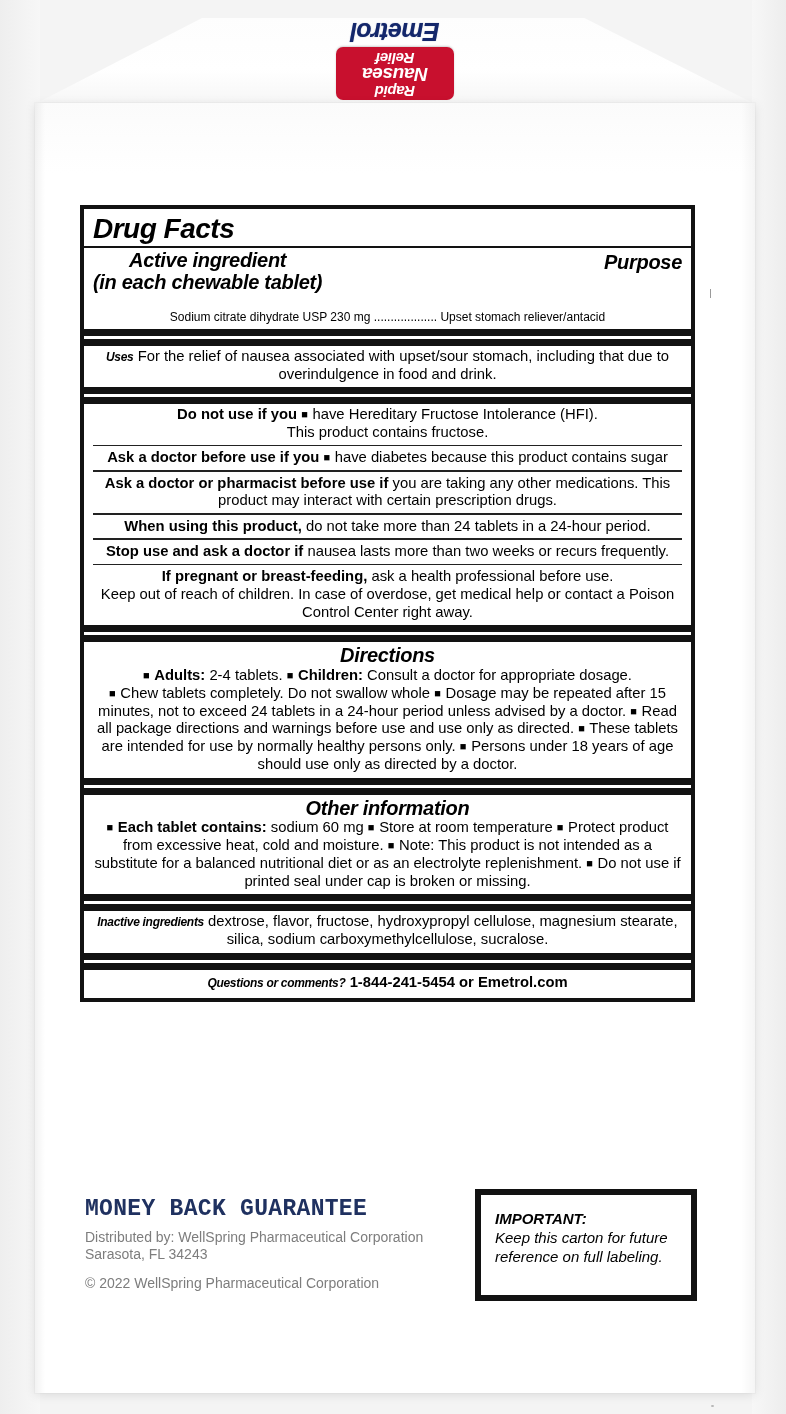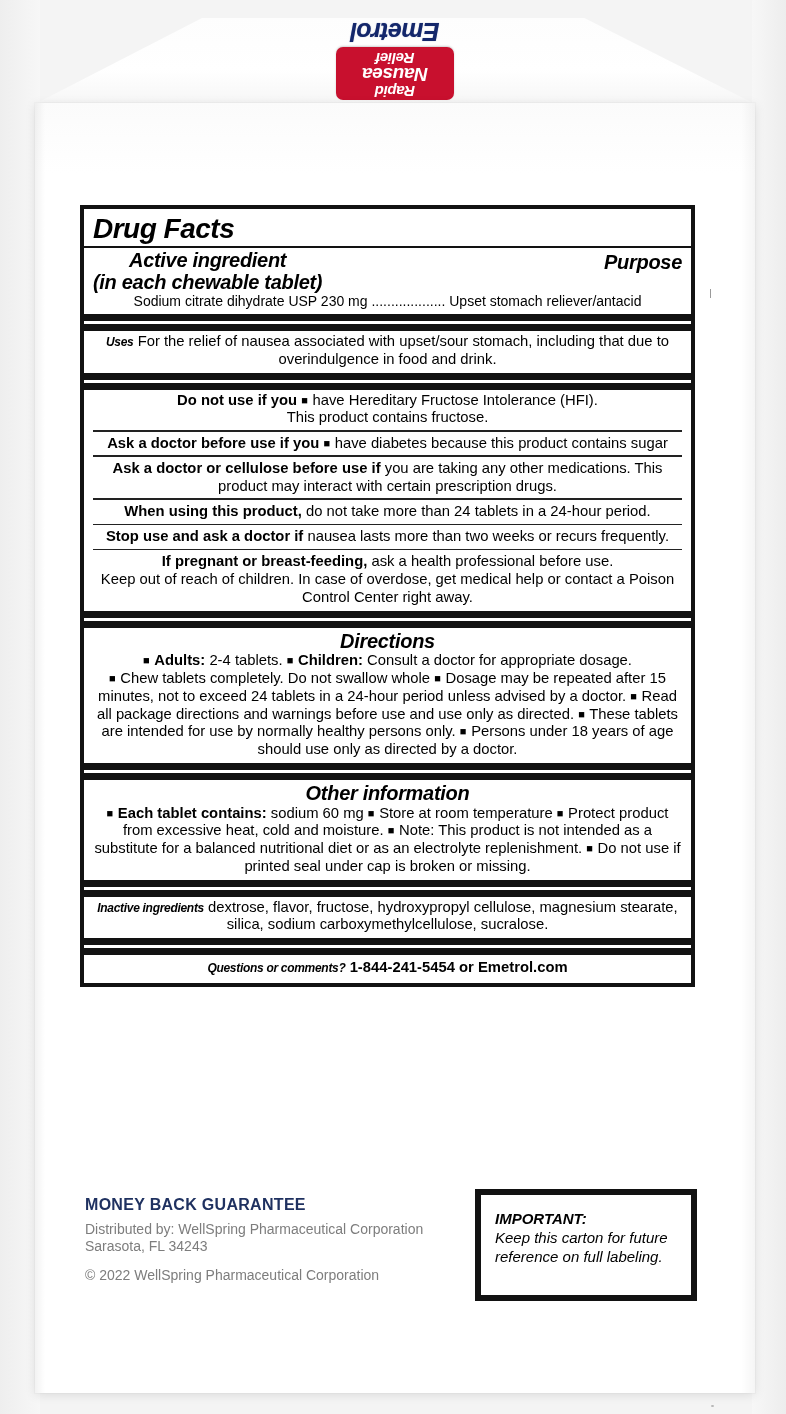--- a/index.html
+++ b/index.html
@@ -97,33 +97,33 @@
   .bar{height:7px;background:#121212;}
   .gap{height:3px;background:#ffffff;}
 
   .hdr-xl{font-size:21.5px;font-weight:bold;font-style:italic;letter-spacing:-0.3px;}
   .hdr-lg{font-size:20px;font-weight:bold;font-style:italic;letter-spacing:-0.3px;}
   .inline-hd{font-size:12px;font-weight:bold;font-style:italic;letter-spacing:-0.3px;}
 
   .ai-row{display:flex;justify-content:space-between;align-items:flex-start;}
   .ai-left{font-size:20px;font-weight:bold;font-style:italic;letter-spacing:-0.3px;line-height:1.08;}
   .ai-right{font-size:20px;font-weight:bold;font-style:italic;letter-spacing:-0.3px;padding-top:1px;}
-  .ai-line{font-size:14px;margin-top:1px;}
+  .ai-line{font-size:12px;margin-top:18px;}
 
   b.h{font-weight:bold;}
   .sq{font-size:11px;vertical-align:1.5px;letter-spacing:0.5px;}
 
   p{margin:0;}
   .body-txt{font-size:14.8px;line-height:1.2;}
 
   
   #mbg{
     position:absolute;left:50px;top:1093px;width:390px;
   }
-  .mbg-title{color:#1f3160;font-size:16px;font-weight:bold;letter-spacing:0.3px;}
+  .mbg-title{color:#1f3160;font-size:23px;font-weight:bold;letter-spacing:0.3px;font-family:Liberation Mono, monospace;}
   .mbg-line{color:#7d7d7d;font-size:14px;line-height:1.24;margin-top:7px;}
   .mbg-copy{color:#7d7d7d;font-size:14px;margin-top:11px;}
 
   #impbox{
     position:absolute;left:440px;top:1086px;width:222px;height:112px;
     border:5px solid #121212;
     background:#fff;box-sizing:border-box;font-style:italic;
   }
   #impbox .inner{
     border:1px solid #121212;height:100%;box-sizing:border-box;
@@ -201,21 +201,21 @@
 
         <div class="body-txt">
           <p><b class="h">Ask a doctor before use if you</b>
              <span class="sq">■</span>
              <span>have diabetes because this product contains sugar</span></p>
         </div>
 
         <div class="rule-hair"></div>
 
         <div class="body-txt">
-          <p><b class="h">Ask a doctor or cellulose before use if</b>
+          <p><b class="h">Ask a doctor or pharmacist before use if</b>
              <span>you are taking any other medications. This product may interact with certain prescription drugs.</span></p>
         </div>
 
         <div class="rule-hair"></div>
 
         <div class="body-txt">
           <p><b class="h">When using this product,</b>
              <span>do not take more than 24 tablets in a 24-hour period.</span></p>
         </div>
 

